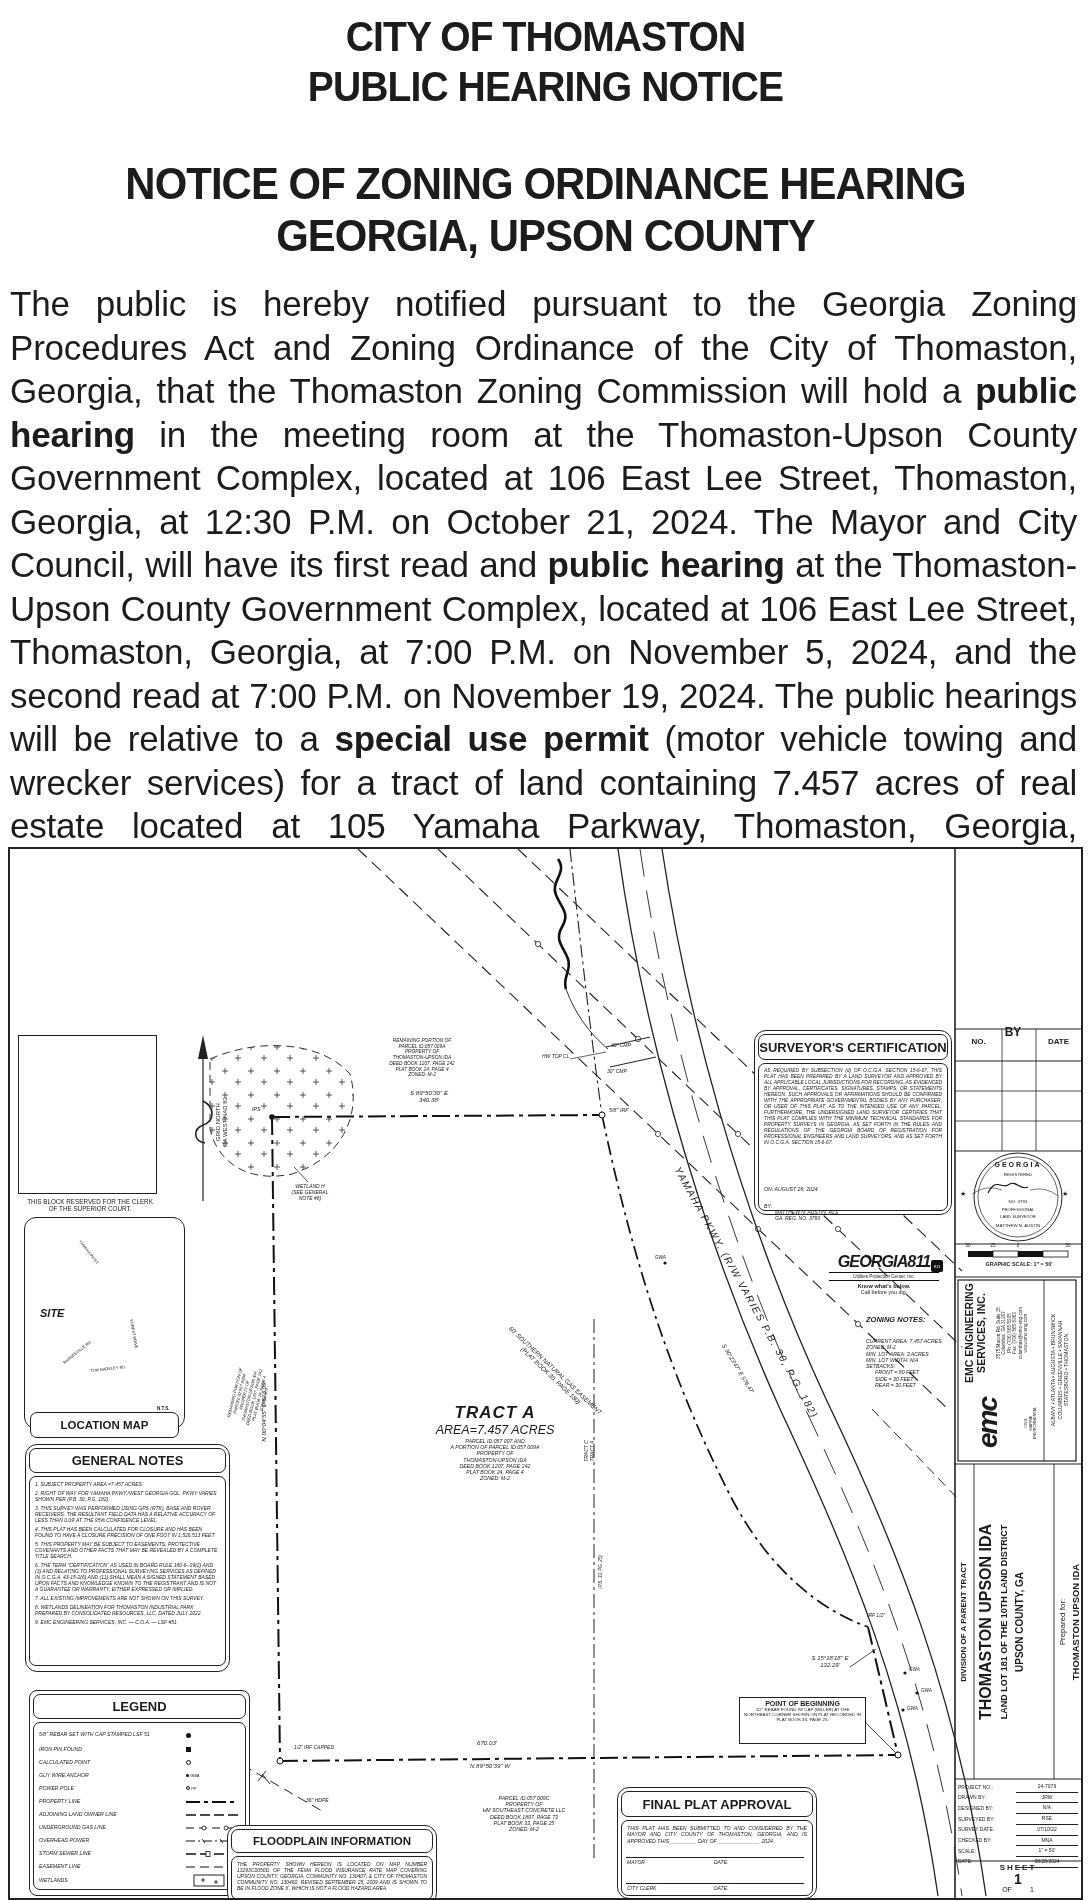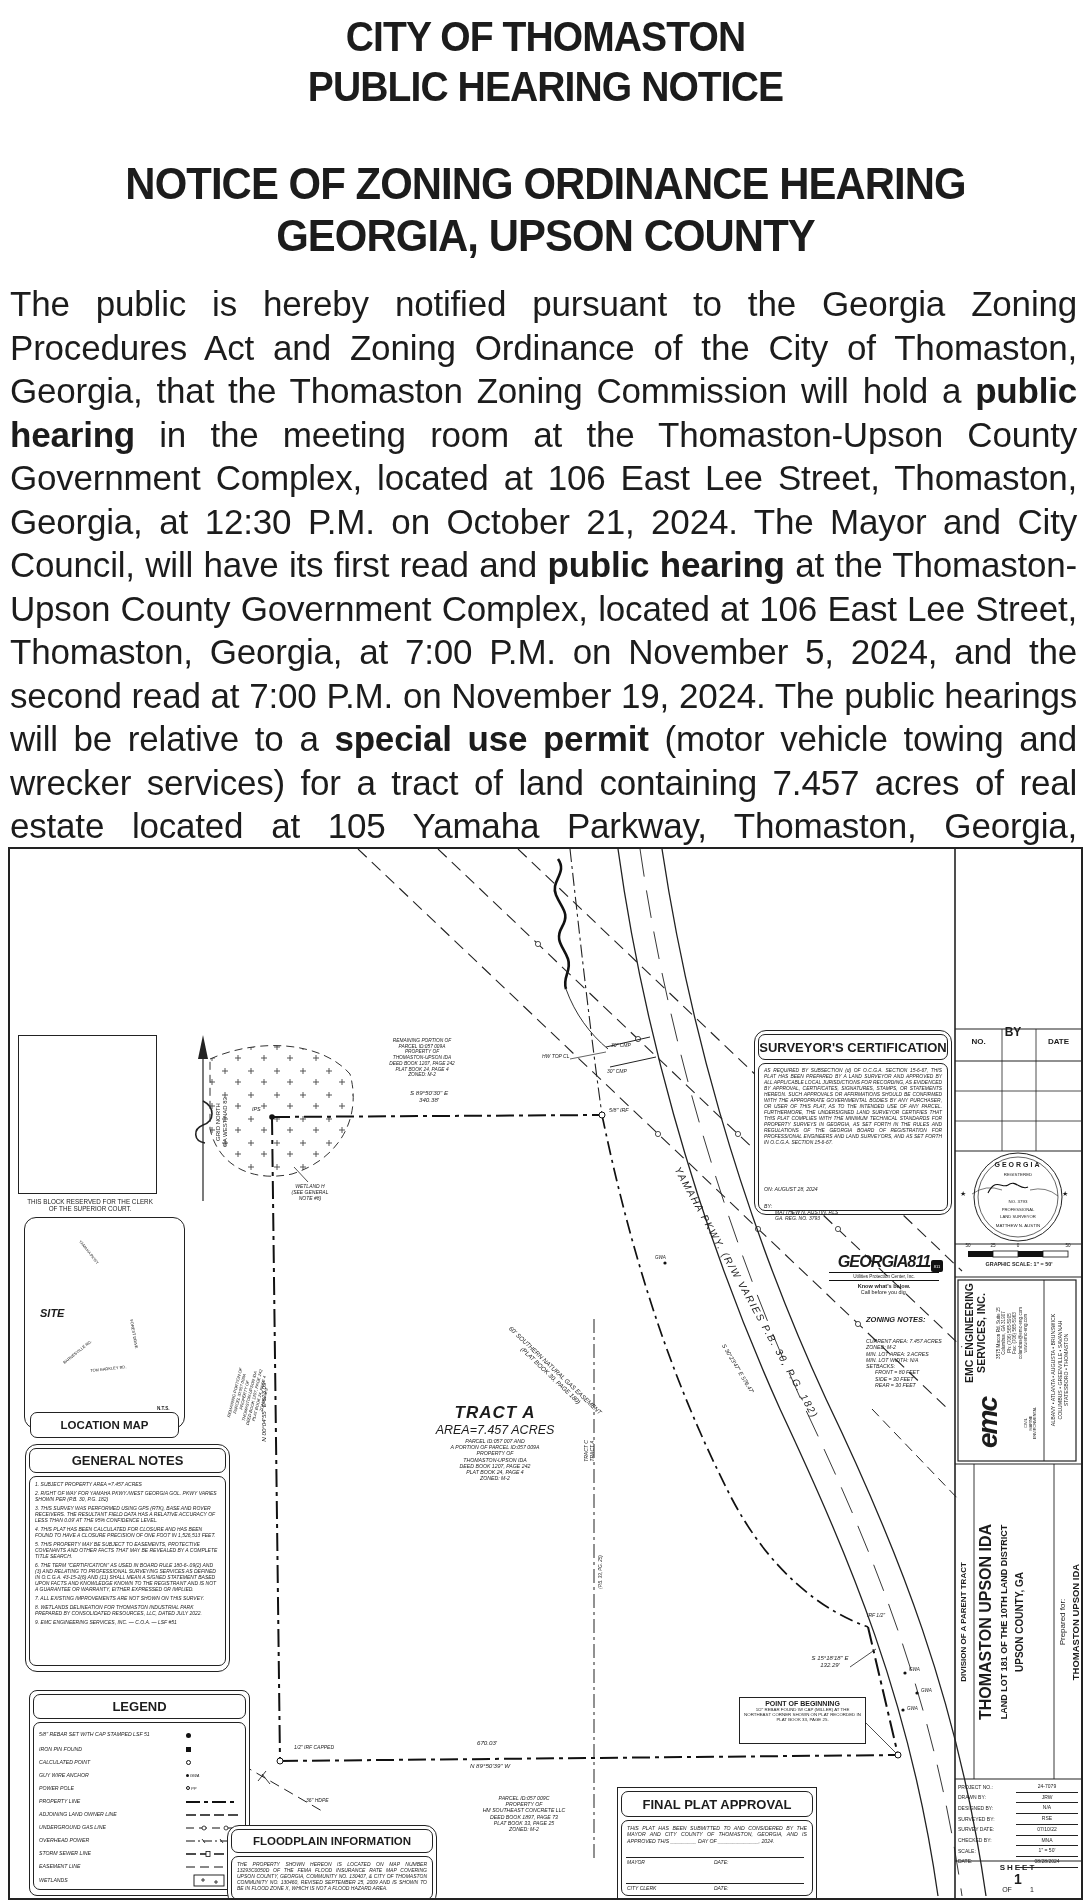--- a/index.html
+++ b/index.html
@@ -291,21 +291,21 @@
       </div>
     </div>
 
     <div class="abs dbl" style="left:217px;top:976px;width:210px;height:80px;border-radius:12px">
       <div class="hbar" style="height:24px;font-size:11.5px">
         <span>FLOODPLAIN INFORMATION</span>
       </div>
       <div class="inbox i j" style="margin-top:3px;height:44px;font-size:5px;line-height:6px">THE PROPERTY SHOWN HEREON IS LOCATED ON MAP NUMBER 13293C0050D OF THE FEMA FLOOD INSURANCE RATE MAP COVERING UPSON COUNTY, GEORGIA, COMMUNITY NO. 130407, &amp; CITY OF THOMASTON COMMUNITY NO. 130460, REVISED SEPTEMBER 25, 2009 AND IS SHOWN TO BE IN FLOOD ZONE X, WHICH IS NOT A FLOOD HAZARD AREA.</div>
     </div>
 
-    <div class="abs dbl" style="left:607px;top:938px;width:200px;height:112px;border-radius:0">
+    <div class="abs dbl" style="left:607px;top:938px;width:200px;height:112px;border-radius:12px">
       <div class="hbar" style="height:26px;font-size:13px">
         <span>FINAL PLAT APPROVAL</span>
       </div>
       <div class="inbox" style="margin-top:3px;height:76px;position:relative">
         <div class="i j" style="font-size:5.2px;line-height:6.4px">THIS PLAT HAS BEEN SUBMITTED TO AND CONSIDERED BY THE MAYOR AND CITY COUNTY OF THOMASTON, GEORGIA, AND IS APPROVED THIS _________ DAY OF ______________, 2024.</div>
         <div class="abs" style="left:4px;right:8px;top:36px;border-top:1px solid #222"></div>
         <div class="abs i" style="left:5px;top:38px;font-size:5px">MAYOR</div>
         <div class="abs i" style="left:92px;top:38px;font-size:5px">DATE:</div>
         <div class="abs" style="left:4px;right:8px;top:62px;border-top:1px solid #222"></div>
         <div class="abs i" style="left:5px;top:64px;font-size:5px">CITY CLERK</div>

